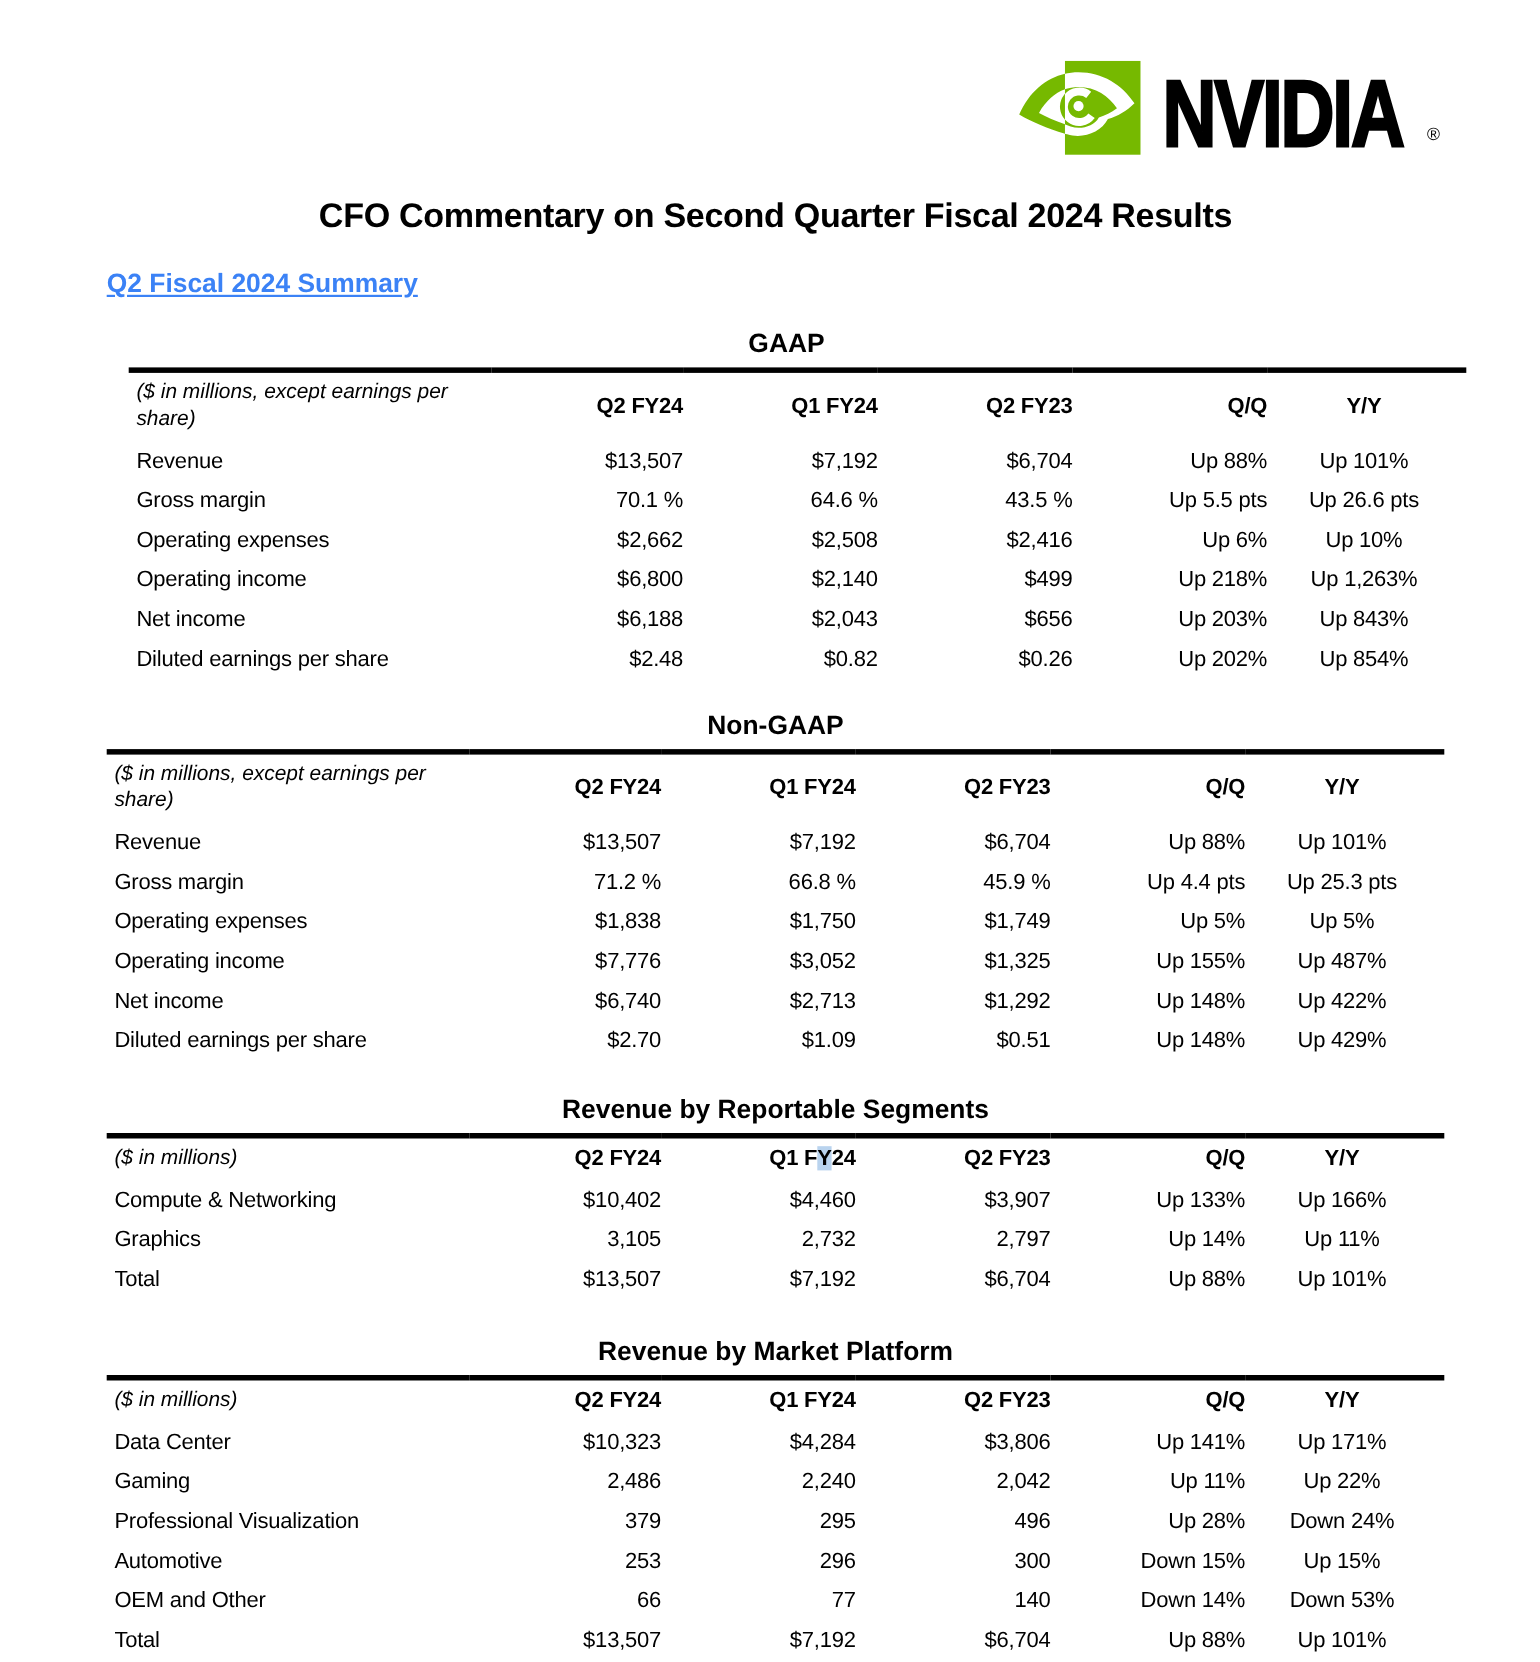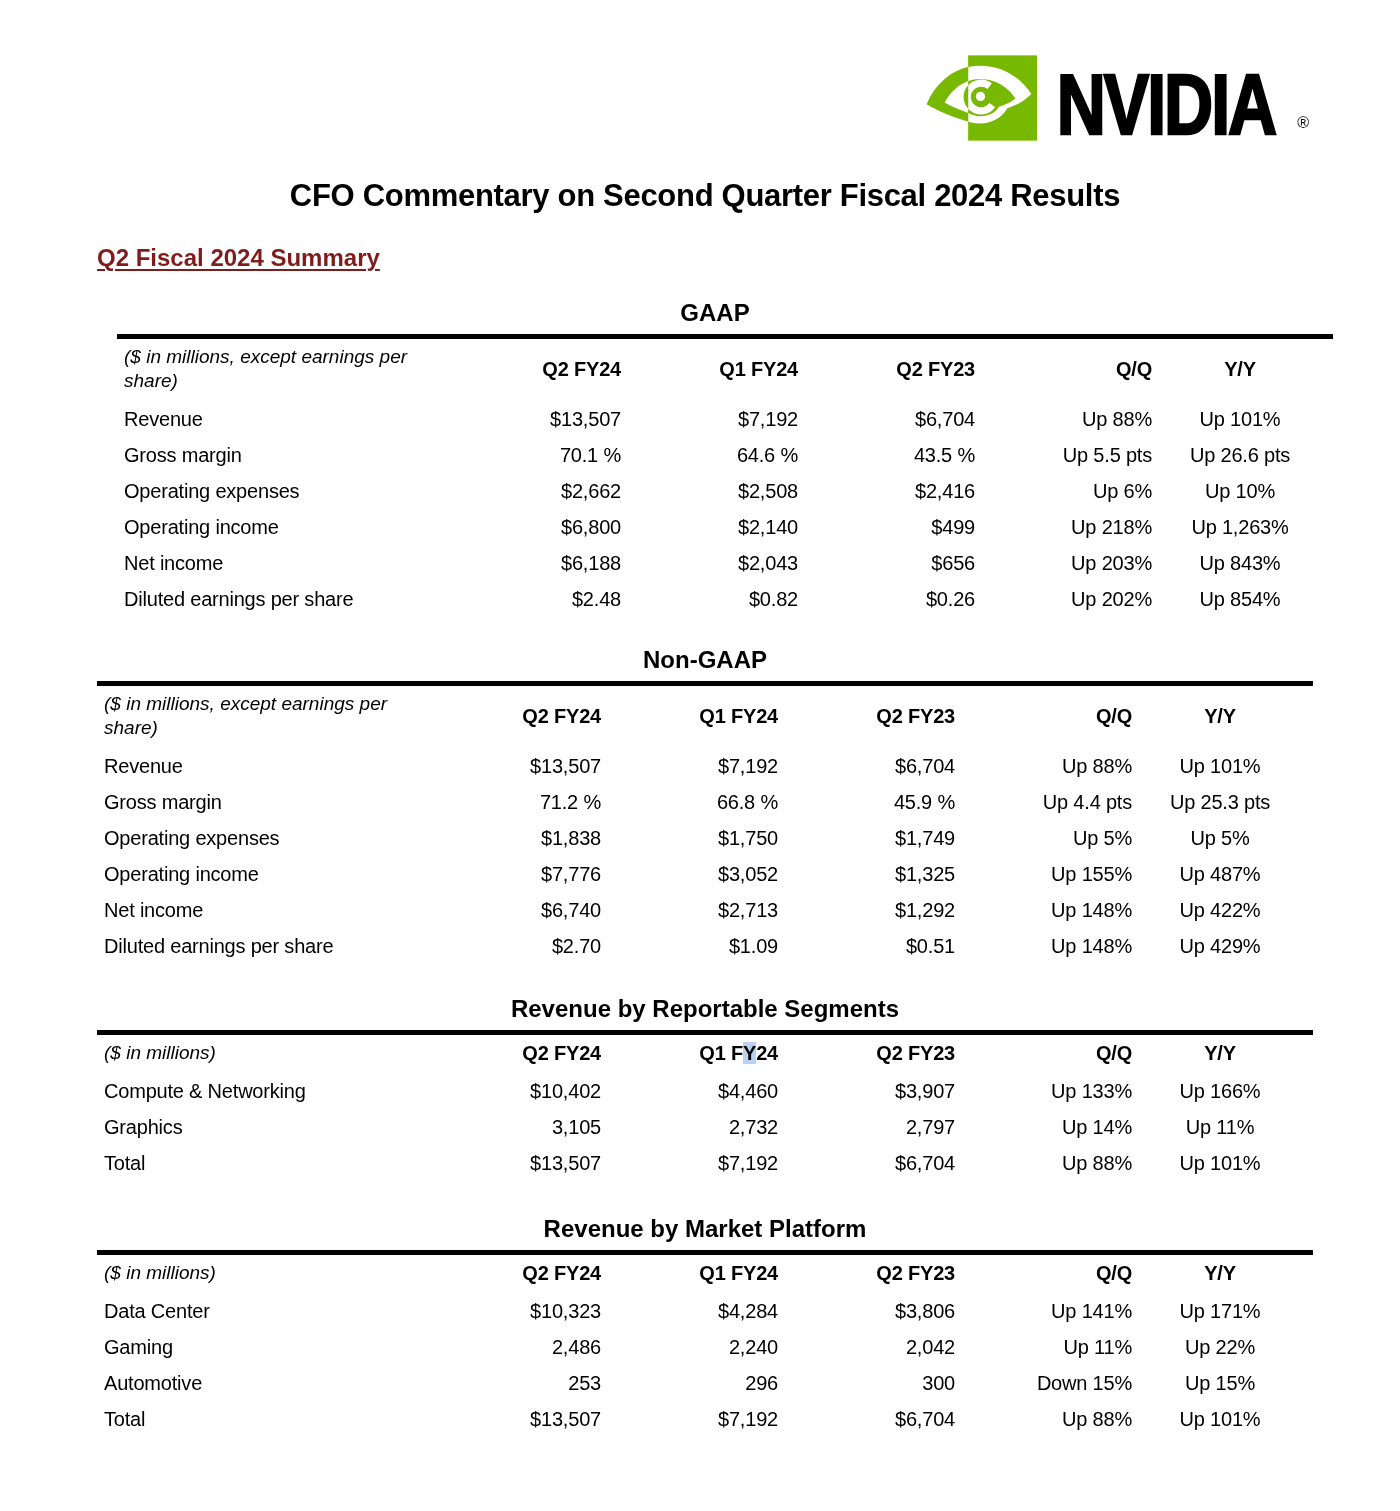--- a/index.html
+++ b/index.html
@@ -19,21 +19,21 @@
     display: inline-block; font-size: 68px; font-weight: 700; letter-spacing: -2px;
     transform: scaleY(1.26); transform-origin: center 60%;
     -webkit-text-stroke: 2px #000; line-height: 70px; color: #000;
   }
   .reg { font-size: 16px; align-self: flex-end; margin-bottom: 9px; margin-left: 2px; font-weight: 400; }
 
   
   .doc-title { text-align: center; font-size: 31px; line-height: 36px; font-weight: 700; margin-top: 37px; letter-spacing: -0.3px; }
   .link-row { margin-top: 30px; height: 28px; }
   .summary-link {
-    font-size: 24px; font-weight: 700; color: #7f1d1d;
+    font-size: 24px; font-weight: 700; color: #3b82f6;
     text-decoration: underline; text-decoration-thickness: 2px; text-underline-offset: 3px;
     cursor: pointer;
   }
 
   
   .tbl-section.s1 { margin-top: 26px; margin-left: 20px; }
   .tbl-section.s2 { margin-top: 28px; }
   .tbl-section.s3 { margin-top: 30px; }
   .tbl-section.s4 { margin-top: 33px; }
   .tbl-heading { text-align: center; font-size: 24px; line-height: 29px; font-weight: 700; margin-bottom: 7px; }
@@ -325,28 +325,44 @@
         </tr>
         <tr>
           <td class="lbl">Gaming</td>
           <td>2,486</td>
           <td>2,240</td>
           <td>2,042</td>
           <td>Up 11%</td>
           <td class="last">Up 22%</td>
         </tr>
         <tr>
+          <td class="lbl">Professional Visualization</td>
+          <td>379</td>
+          <td>295</td>
+          <td>496</td>
+          <td>Up 28%</td>
+          <td class="last">Down 24%</td>
+        </tr>
+        <tr>
           <td class="lbl">Automotive</td>
           <td>253</td>
           <td>296</td>
           <td>300</td>
           <td>Down 15%</td>
           <td class="last">Up 15%</td>
         </tr>
         <tr>
+          <td class="lbl">OEM and Other</td>
+          <td>66</td>
+          <td>77</td>
+          <td>140</td>
+          <td>Down 14%</td>
+          <td class="last">Down 53%</td>
+        </tr>
+        <tr>
           <td class="lbl">Total</td>
           <td>$13,507</td>
           <td>$7,192</td>
           <td>$6,704</td>
           <td>Up 88%</td>
           <td class="last">Up 101%</td>
         </tr>
       </tbody>
     </table>
   </section>

